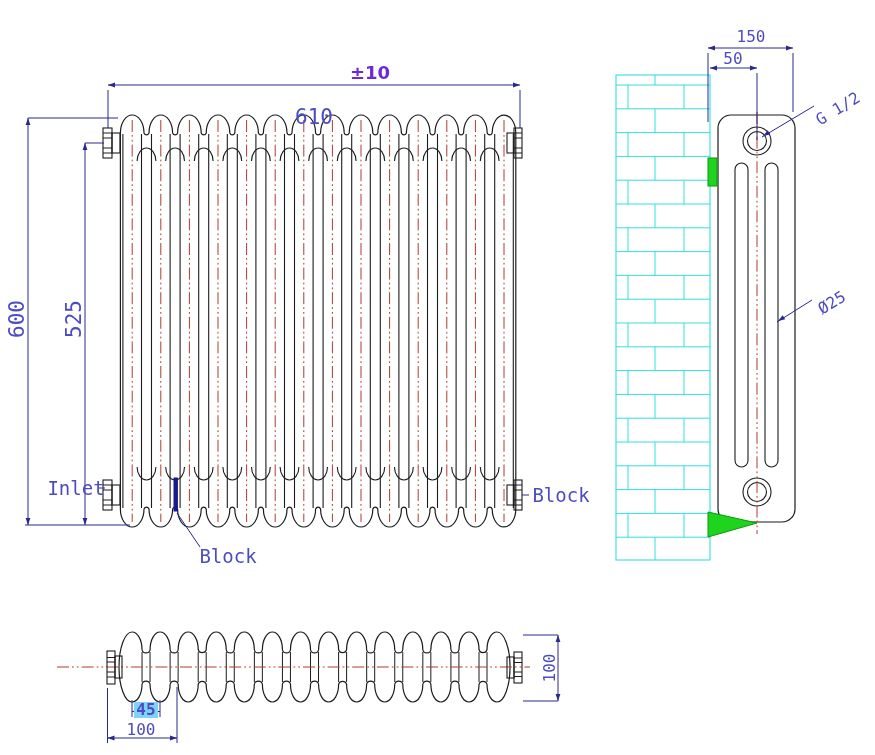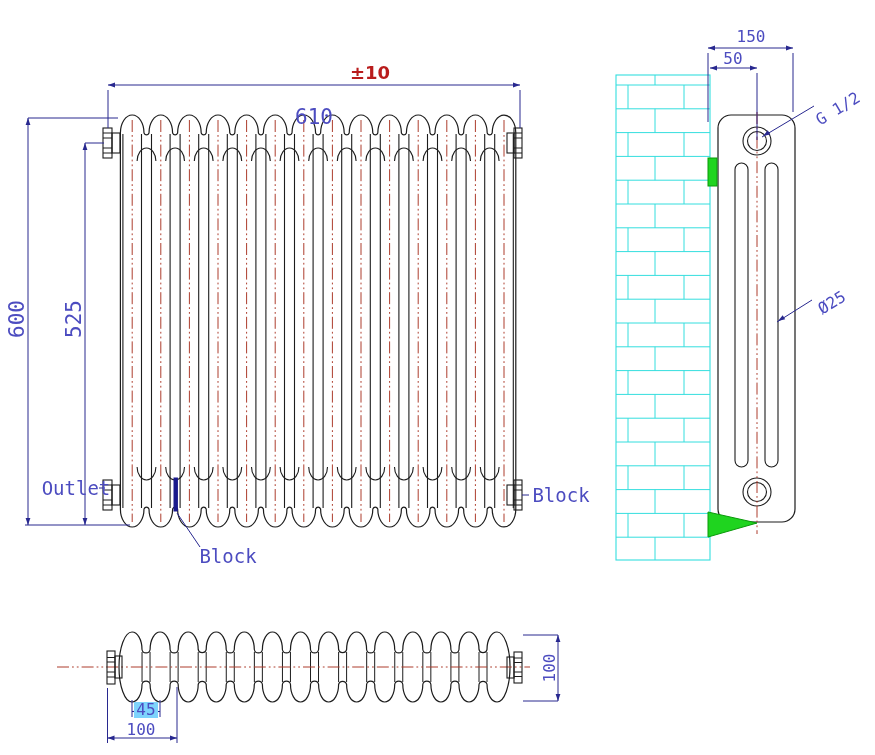--- a/index.html
+++ b/index.html
@@ -4,24 +4,24 @@
 <style>
   html,body{margin:0;padding:0;background:#ffffff;}
   .canvas{position:relative;width:875px;height:755px;background:#ffffff;overflow:hidden;
           font-family:"DejaVu Sans Mono", monospace;}
   svg{position:absolute;left:0;top:0;}
   .lbl{position:absolute;width:90px;height:22px;display:flex;align-items:center;justify-content:center;
        white-space:nowrap;pointer-events:none;line-height:1;letter-spacing:0px;}
   .dimtxt{color:#4c4cc0;font-size:16px;}
   .big{font-size:21px;}
   .mid{font-size:19px;}
-  .tol{color:#b91c1c;font-family:"DejaVu Sans", sans-serif;font-weight:bold;font-size:18px;}
+  .tol{color:#6d28d9;font-family:"DejaVu Sans", sans-serif;font-weight:bold;font-size:18px;}
   .rot90{transform:rotate(-90deg);}
   .rot31{transform:rotate(-31deg);}
-  .bg{background:#7dd3fc;padding:0 2px;}
+  .bg{background:#7dd3fc;padding:0 2px;font-weight:bold;}
 </style>
 </head>
 <body>
 
 <div class="canvas">
   <svg id="cad" width="875" height="755" viewBox="0 0 875 755">
       <path d="M 120.39999999999999 509 L 120.39999999999999 133 A 11.8 18 0 0 1 144.0 133 A 2.8 3.5 0 0 0 149.0 133 A 11.8 18 0 0 1 172.6 133 A 2.8 3.5 0 0 0 177.6 133 A 11.8 18 0 0 1 201.2 133 A 2.8 3.5 0 0 0 206.2 133 A 11.8 18 0 0 1 229.8 133 A 2.8 3.5 0 0 0 234.8 133 A 11.8 18 0 0 1 258.4 133 A 2.8 3.5 0 0 0 263.4 133 A 11.8 18 0 0 1 287.0 133 A 2.8 3.5 0 0 0 292.0 133 A 11.8 18 0 0 1 315.6 133 A 2.8 3.5 0 0 0 320.6 133 A 11.8 18 0 0 1 344.2 133 A 2.8 3.5 0 0 0 349.2 133 A 11.8 18 0 0 1 372.8 133 A 2.8 3.5 0 0 0 377.8 133 A 11.8 18 0 0 1 401.4 133 A 2.8 3.5 0 0 0 406.4 133 A 11.8 18 0 0 1 430.0 133 A 2.8 3.5 0 0 0 435.0 133 A 11.8 18 0 0 1 458.6 133 A 2.8 3.5 0 0 0 463.6 133 A 11.8 18 0 0 1 487.2 133 A 2.8 3.5 0 0 0 492.2 133 A 11.8 18 0 0 1 515.8 133 L 515.8 509 A 11.8 18 0 0 1 492.2 509 A 2.8 3.5 0 0 0 487.2 509 A 11.8 18 0 0 1 463.6 509 A 2.8 3.5 0 0 0 458.6 509 A 11.8 18 0 0 1 435.0 509 A 2.8 3.5 0 0 0 430.0 509 A 11.8 18 0 0 1 406.4 509 A 2.8 3.5 0 0 0 401.4 509 A 11.8 18 0 0 1 377.8 509 A 2.8 3.5 0 0 0 372.8 509 A 11.8 18 0 0 1 349.2 509 A 2.8 3.5 0 0 0 344.2 509 A 11.8 18 0 0 1 320.6 509 A 2.8 3.5 0 0 0 315.6 509 A 11.8 18 0 0 1 292.0 509 A 2.8 3.5 0 0 0 287.0 509 A 11.8 18 0 0 1 263.4 509 A 2.8 3.5 0 0 0 258.4 509 A 11.8 18 0 0 1 234.8 509 A 2.8 3.5 0 0 0 229.8 509 A 11.8 18 0 0 1 206.2 509 A 2.8 3.5 0 0 0 201.2 509 A 11.8 18 0 0 1 177.6 509 A 2.8 3.5 0 0 0 172.6 509 A 11.8 18 0 0 1 149.0 509 A 2.8 3.5 0 0 0 144.0 509 A 11.8 18 0 0 1 120.4 509 Z" stroke="#1c1c1c" stroke-width="1.2" fill="none"></path>
       <line x1="122.89999999999999" y1="134" x2="122.89999999999999" y2="508" stroke="#1c1c1c" stroke-width="1.1" fill="none"></line>
       <line x1="141.5" y1="134" x2="141.5" y2="508" stroke="#1c1c1c" stroke-width="1.1" fill="none"></line>
       <line x1="132.2" y1="120" x2="132.2" y2="522" stroke="#ad3d2d" stroke-width="1" fill="none" stroke-dasharray="12 3 1.8 3 1.8 3"></line>
@@ -261,21 +261,21 @@
       <line x1="523" y1="701" x2="558" y2="701" stroke="#28288f" stroke-width="1" fill="none"></line>
       <line x1="558" y1="635" x2="558" y2="701" stroke="#28288f" stroke-width="1" fill="none"></line>
       <path d="M0 0 L-7 2.4 L-7 -2.4 Z" fill="#28288f" transform="translate(558 635) rotate(-90)"></path>
       <path d="M0 0 L-7 2.4 L-7 -2.4 Z" fill="#28288f" transform="translate(558 701) rotate(90)"></path>
     </svg>
 
   <span class="lbl dimtxt big" style="left:269px;top:62px;margin-top:44px;">610</span>
   <span class="lbl tol" style="left:325px;top:62px;">±10</span>
   <span class="lbl dimtxt big rot90" style="left:-28px;top:308px;">600</span>
   <span class="lbl dimtxt big rot90" style="left:29px;top:308px;">525</span>
-  <span class="lbl dimtxt mid" style="left:31px;top:477px;">Outlet</span>
+  <span class="lbl dimtxt mid" style="left:31px;top:477px;">Inlet</span>
   <span class="lbl dimtxt mid" style="left:516px;top:484px;">Block</span>
   <span class="lbl dimtxt mid" style="left:183px;top:545px;">Block</span>
 
   <span class="lbl dimtxt" style="left:706px;top:26px;">150</span>
   <span class="lbl dimtxt" style="left:688px;top:48px;">50</span>
   <span class="lbl dimtxt rot31" style="left:793px;top:98px;">G 1/2</span>
   <span class="lbl dimtxt rot31" style="left:787px;top:292px;">Ø25</span>
 
   <span class="lbl dimtxt" style="left:101px;top:699px;">
       <span class="bg">45</span>

